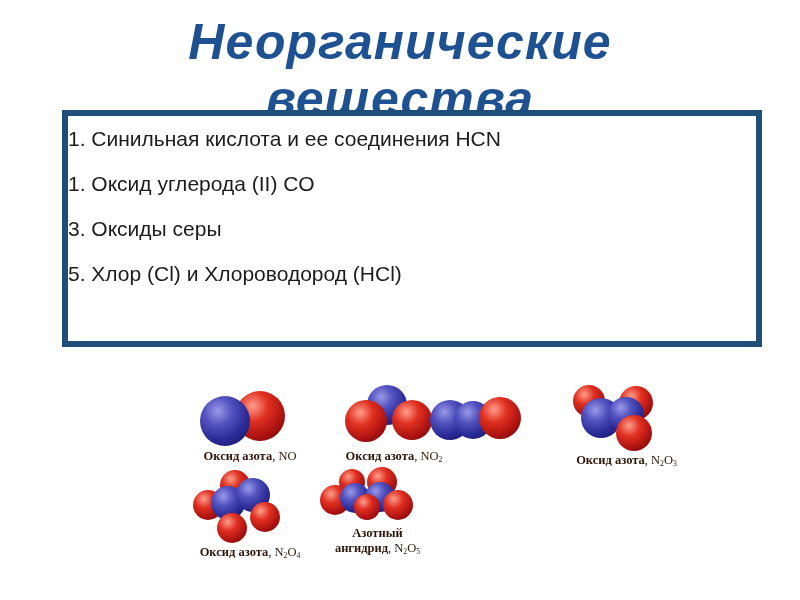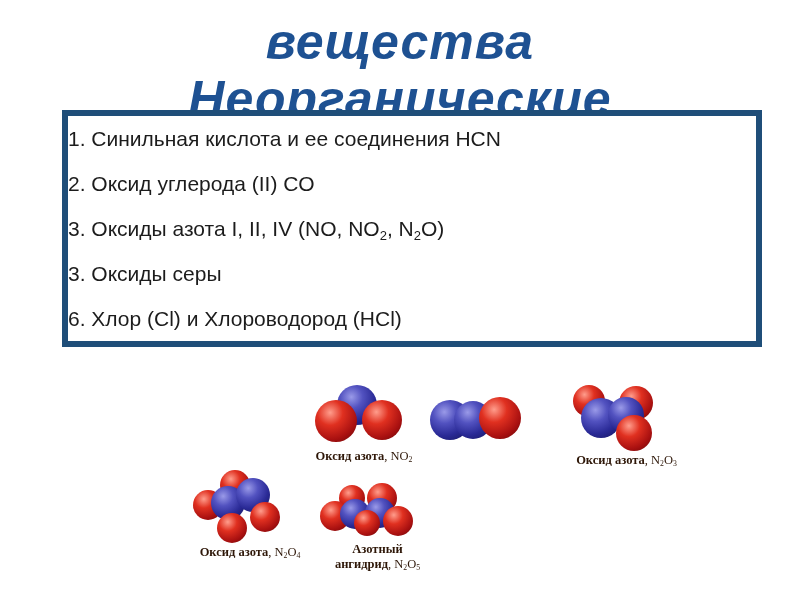--- a/index.html
+++ b/index.html
@@ -37,26 +37,33 @@
     text-align:center;line-height:15px;white-space:normal;
   }
   .caption b{font-weight:bold;}
 </style>
 </head>
 <body>
 
 <div class="slide">
 
   <div class="title">
+    <div>Неорганические</div>
     <div>вещества</div>
-    <div>Неорганические</div>
   </div>
 
   <div class="molecules" id="molecules">
-      <div class="molecule" style="left: 304px; top: 383px; width: 120px;">
+      <div class="molecule" style="left: 190px; top: 383px; width: 120px;">
+        <div class="canvas" style="height: 66px;">
+          <span class="atom atom-o" style="left: 45px; top: 8px; width: 50px; height: 50px;"></span>
+          <span class="atom atom-n" style="left: 10px; top: 13px; width: 50px; height: 50px;"></span>
+        </div>
+        <div class="caption"><b>Оксид азота</b>, NO</div>
+      </div>
+      <div class="molecule" style="left: 334px; top: 383px; width: 120px;">
         <div class="canvas" style="height: 66px;">
           <span class="atom atom-n" style="left: 33px; top: 2px; width: 40px; height: 40px;"></span>
           <span class="atom atom-o" style="left: 11px; top: 17px; width: 42px; height: 42px;"></span>
           <span class="atom atom-o" style="left: 58px; top: 17px; width: 40px; height: 40px;"></span>
         </div>
         <div class="caption"><b>Оксид азота</b>, NO<sub>2</sub></div>
       </div>
       <div class="molecule" style="left: 425px; top: 385px; width: 135px;">
         <div class="canvas" style="height: 58px;">
           <span class="atom atom-n" style="left: 5px; top: 15px; width: 40px; height: 40px;"></span>
@@ -78,35 +85,34 @@
         <div class="canvas" style="height: 74px;">
           <span class="atom atom-o" style="left: 30px; top: -1px; width: 30px; height: 30px;"></span>
           <span class="atom atom-o" style="left: 3px; top: 19px; width: 30px; height: 30px;"></span>
           <span class="atom atom-n" style="left: 21px; top: 15px; width: 34px; height: 34px;"></span>
           <span class="atom atom-n" style="left: 46px; top: 7px; width: 34px; height: 34px;"></span>
           <span class="atom atom-o" style="left: 27px; top: 42px; width: 30px; height: 30px;"></span>
           <span class="atom atom-o" style="left: 60px; top: 31px; width: 30px; height: 30px;"></span>
         </div>
         <div class="caption"><b>Оксид азота</b>, N<sub>2</sub>O<sub>4</sub></div>
       </div>
-      <div class="molecule" style="left: 315px; top: 486px; width: 125px;">
+      <div class="molecule" style="left: 315px; top: 470px; width: 125px;">
         <div class="canvas" style="height: 56px;">
           <span class="atom atom-o" style="left: 24px; top: -1px; width: 26px; height: 26px;"></span>
           <span class="atom atom-o" style="left: 52px; top: -3px; width: 30px; height: 30px;"></span>
           <span class="atom atom-o" style="left: 5px; top: 15px; width: 30px; height: 30px;"></span>
           <span class="atom atom-n" style="left: 25px; top: 13px; width: 30px; height: 30px;"></span>
           <span class="atom atom-n" style="left: 50px; top: 12px; width: 30px; height: 30px;"></span>
           <span class="atom atom-o" style="left: 39px; top: 24px; width: 26px; height: 26px;"></span>
           <span class="atom atom-o" style="left: 68px; top: 20px; width: 30px; height: 30px;"></span>
         </div>
         <div class="caption"><b>Азотный<br>ангидрид</b>, N<sub>2</sub>O<sub>5</sub></div>
       </div>
     </div>
 
   <div class="listbox" id="listbox">
       <div class="list-item">1. Синильная кислота и ее соединения HCN</div>
-      <div class="list-item">2. Оксид углерода (II) CO</div>
-      <div class="list-item">3. Оксиды азота I, II, IV (NO, NO<sub>2</sub>, N<sub>2</sub>O)</div>
+      <div class="list-item">1. Оксид углерода (II) CO</div>
       <div class="list-item">3. Оксиды серы</div>
-      <div class="list-item">6. Хлор (Cl) и Хлороводород (HCl)</div>
+      <div class="list-item">5. Хлор (Cl) и Хлороводород (HCl)</div>
     </div>
 
 </div>
 
 </body></html>

